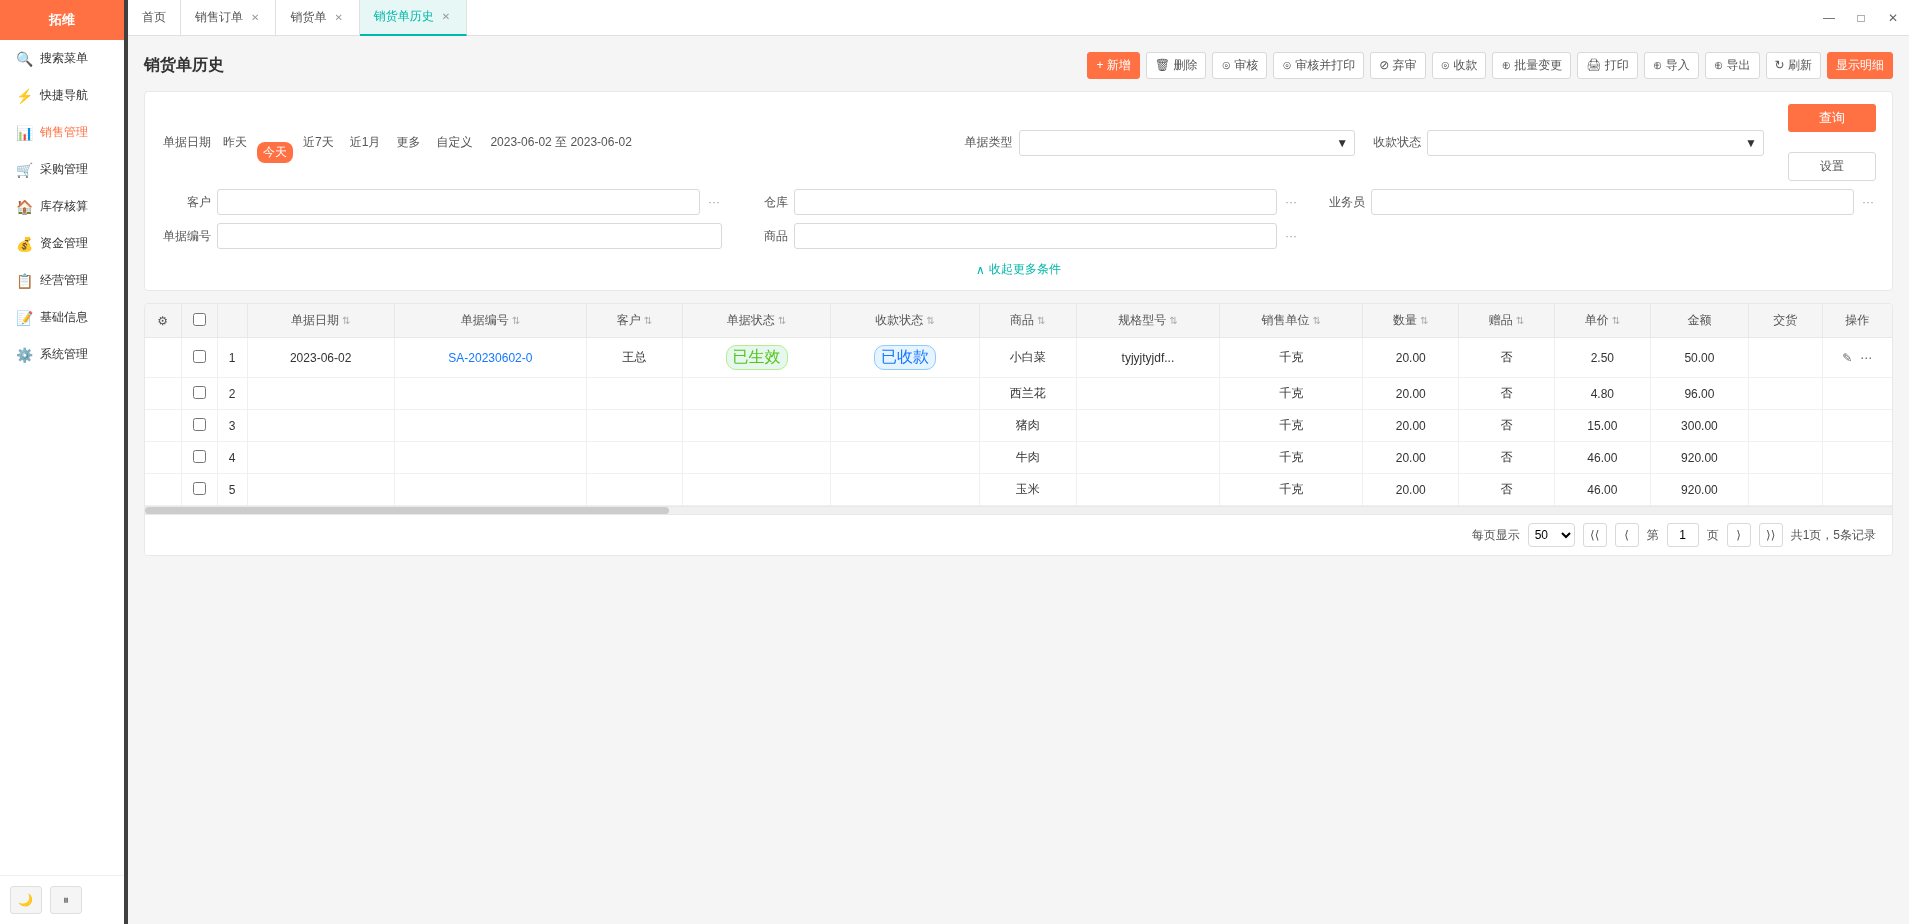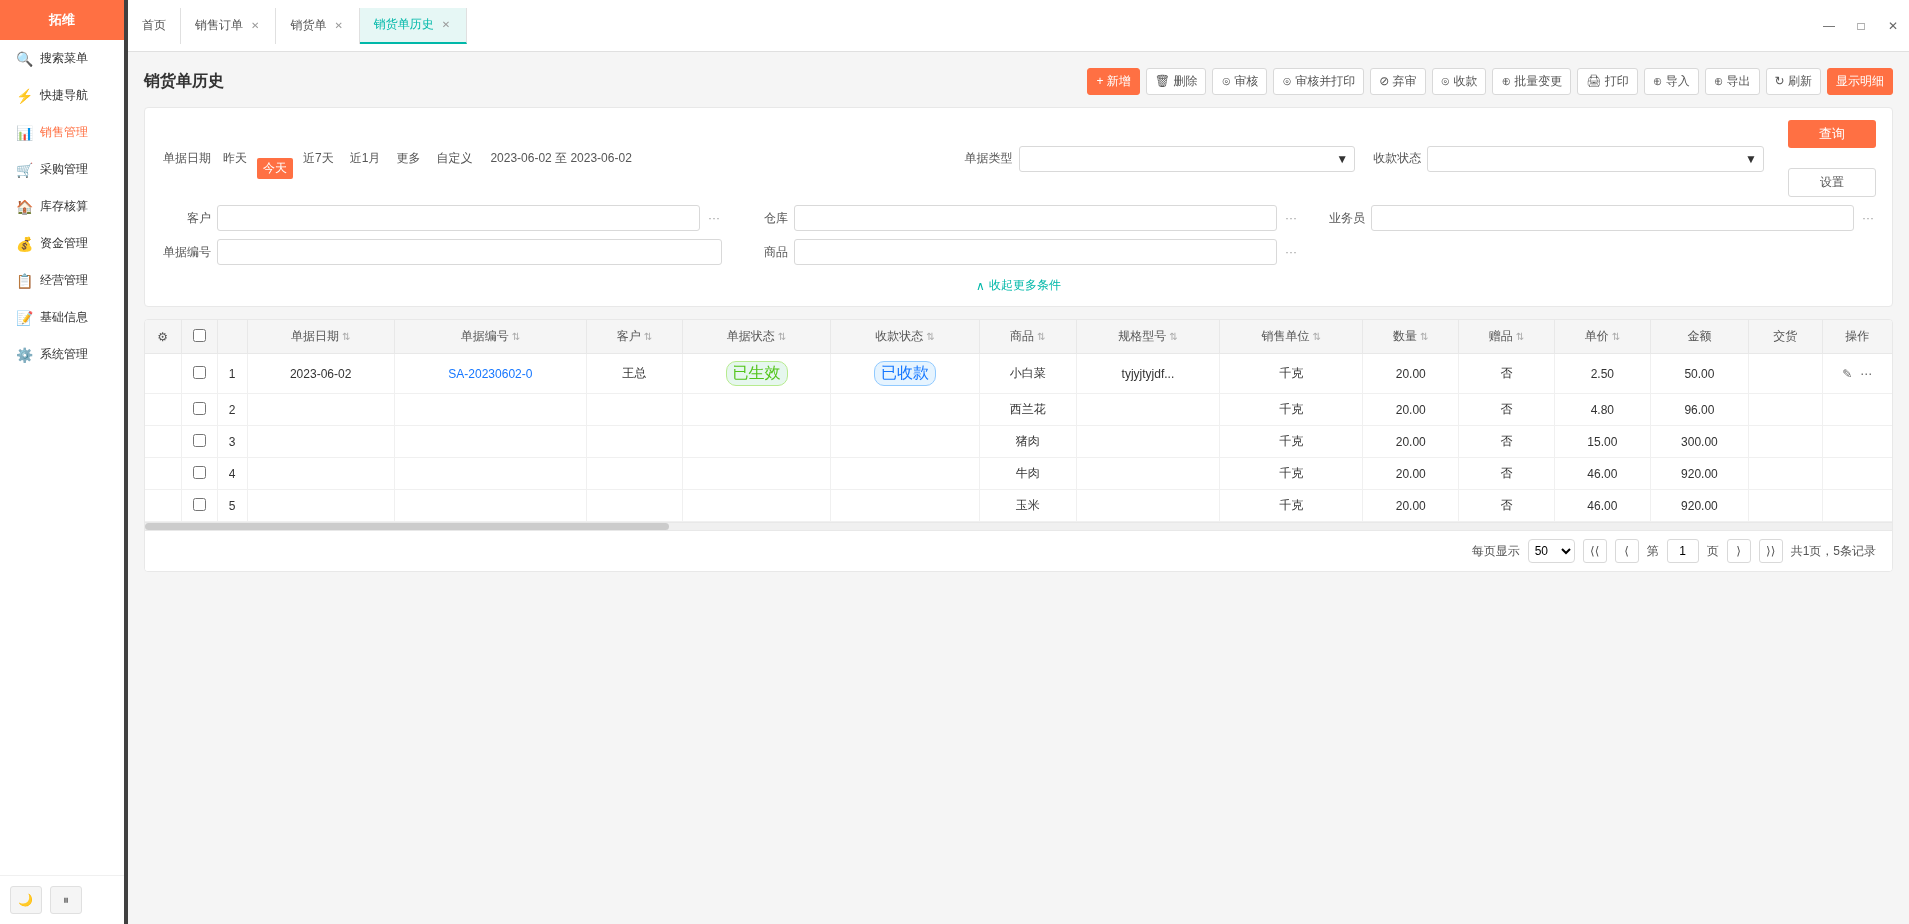--- a/index.html
+++ b/index.html
@@ -57,21 +57,21 @@
       flex-direction: column;
       overflow: hidden;
     }
 
     
     .tabs-bar {
       display: flex;
       align-items: center;
       background: #fff;
       border-bottom: 1px solid #e0e0e0;
-      height: 52px;
+      height: 36px;
       flex-shrink: 0;
     }
     .tab {
       display: flex;
       align-items: center;
       padding: 0 14px;
       height: 36px;
       cursor: pointer;
       color: #555;
       border-right: 1px solid #e0e0e0;
@@ -200,21 +200,21 @@
     }
     .date-tab {
       padding: 2px 6px;
       cursor: pointer;
       color: #555;
       border-radius: 2px;
     }
     .date-tab.active {
       background: #ff7043;
       color: #fff;
-      border-radius: 2px;
+      border-radius: 8px;
       margin-top: 20px;
     }
     .date-value {
       color: #555;
       font-size: 12px;
     }
     .dots-btn {
       color: #999;
       cursor: pointer;
       padding: 0 2px;

